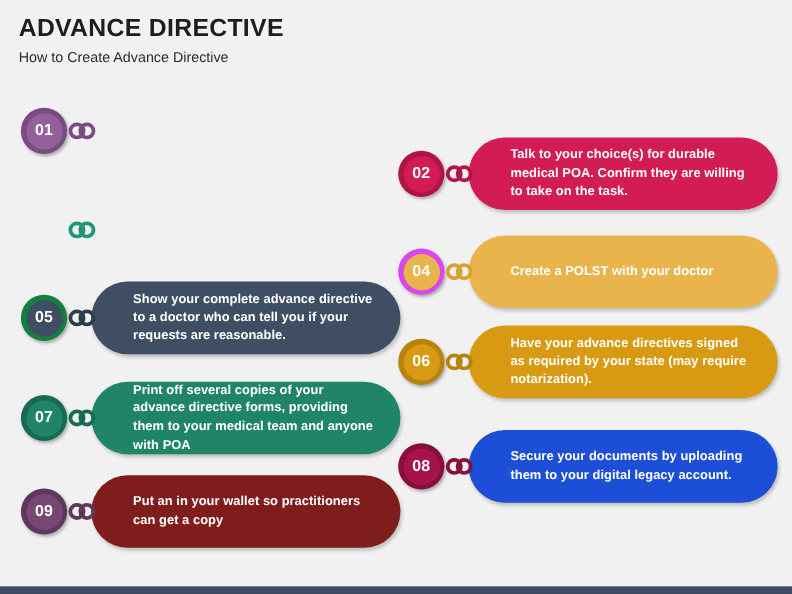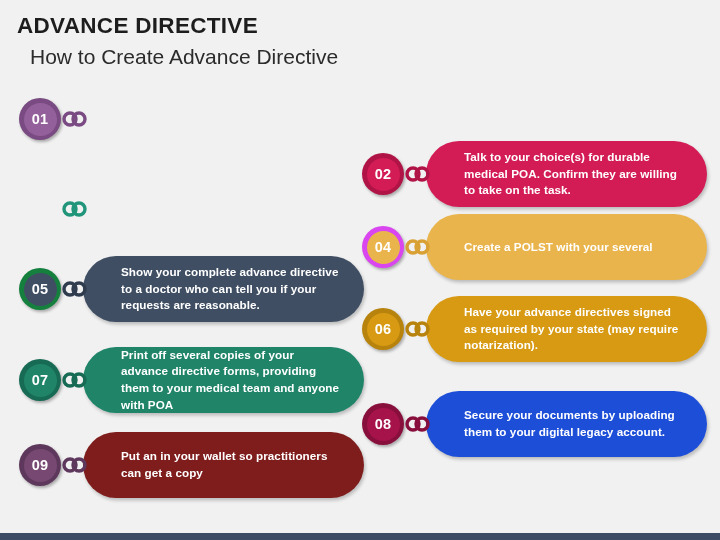--- a/index.html
+++ b/index.html
@@ -32,24 +32,24 @@
   }
   #title {
     font-size: 22.5px;
     font-weight: bold;
     color: #1d1d1d;
     letter-spacing: 0.3px;
     line-height: 1.15;
     margin: 0;
   }
   #subtitle {
-    font-size: 21px;
+    font-size: 13px;
     font-weight: normal;
     color: #2b2b2b;
-    margin: 6px 0 0 13px;
+    margin: 6px 0 0 0;
     line-height: 1.15;
   }
 
   
   #footer-bar {
     position: absolute;
     left: 0;
     top: 533px;
     width: 720px;
     height: 7px;
@@ -127,21 +127,21 @@
     letter-spacing: 0.05px;
   }
 
   
   #row-1 { top: 86px;  }
   #row-3 { top: 176px; }
   #row-5 { top: 256px; }
   #row-7 { top: 347px; }
   #row-9 { top: 432px; }
 
-  #row-2 { top: 141px; }
+  #row-2 { top: 125px; }
   #row-4 { top: 214px; }
   #row-6 { top: 296px; }
   #row-8 { top: 391px; }
 </style>
 </head>
 <body style="background: rgb(241, 241, 241);">
 
 <div id="slide" style="background: rgb(241, 241, 241); border-radius: 24px;">
 
   <div id="header">
@@ -178,21 +178,21 @@
       <div class="step-row left" id="row-3">
         <div class="connector">
           <svg viewBox="0 0 30 18" width="30" height="18">
             <ellipse cx="10" cy="9" rx="6" ry="6" fill="none" stroke="#21957a" stroke-width="3.4"></ellipse>
             <ellipse cx="19" cy="9" rx="6" ry="6" fill="none" stroke="#21957a" stroke-width="3.4"></ellipse>
           </svg>
         </div>
       </div>
       <div class="step-row right" id="row-4">
         <div class="pill" style="background: rgb(234, 180, 76);">
-          <div class="pill-text">Create a POLST with your several</div>
+          <div class="pill-text">Create a POLST with your doctor</div>
         </div>
         <div class="connector">
           <svg viewBox="0 0 30 18" width="30" height="18">
             <ellipse cx="10" cy="9" rx="6" ry="6" fill="none" stroke="#d9a033" stroke-width="3.4"></ellipse>
             <ellipse cx="19" cy="9" rx="6" ry="6" fill="none" stroke="#d9a033" stroke-width="3.4"></ellipse>
           </svg>
         </div>
         <div class="badge" style="background: #d946ef;">
           <div class="badge-inner" style="background: rgb(234, 180, 76);">04</div>
         </div>

